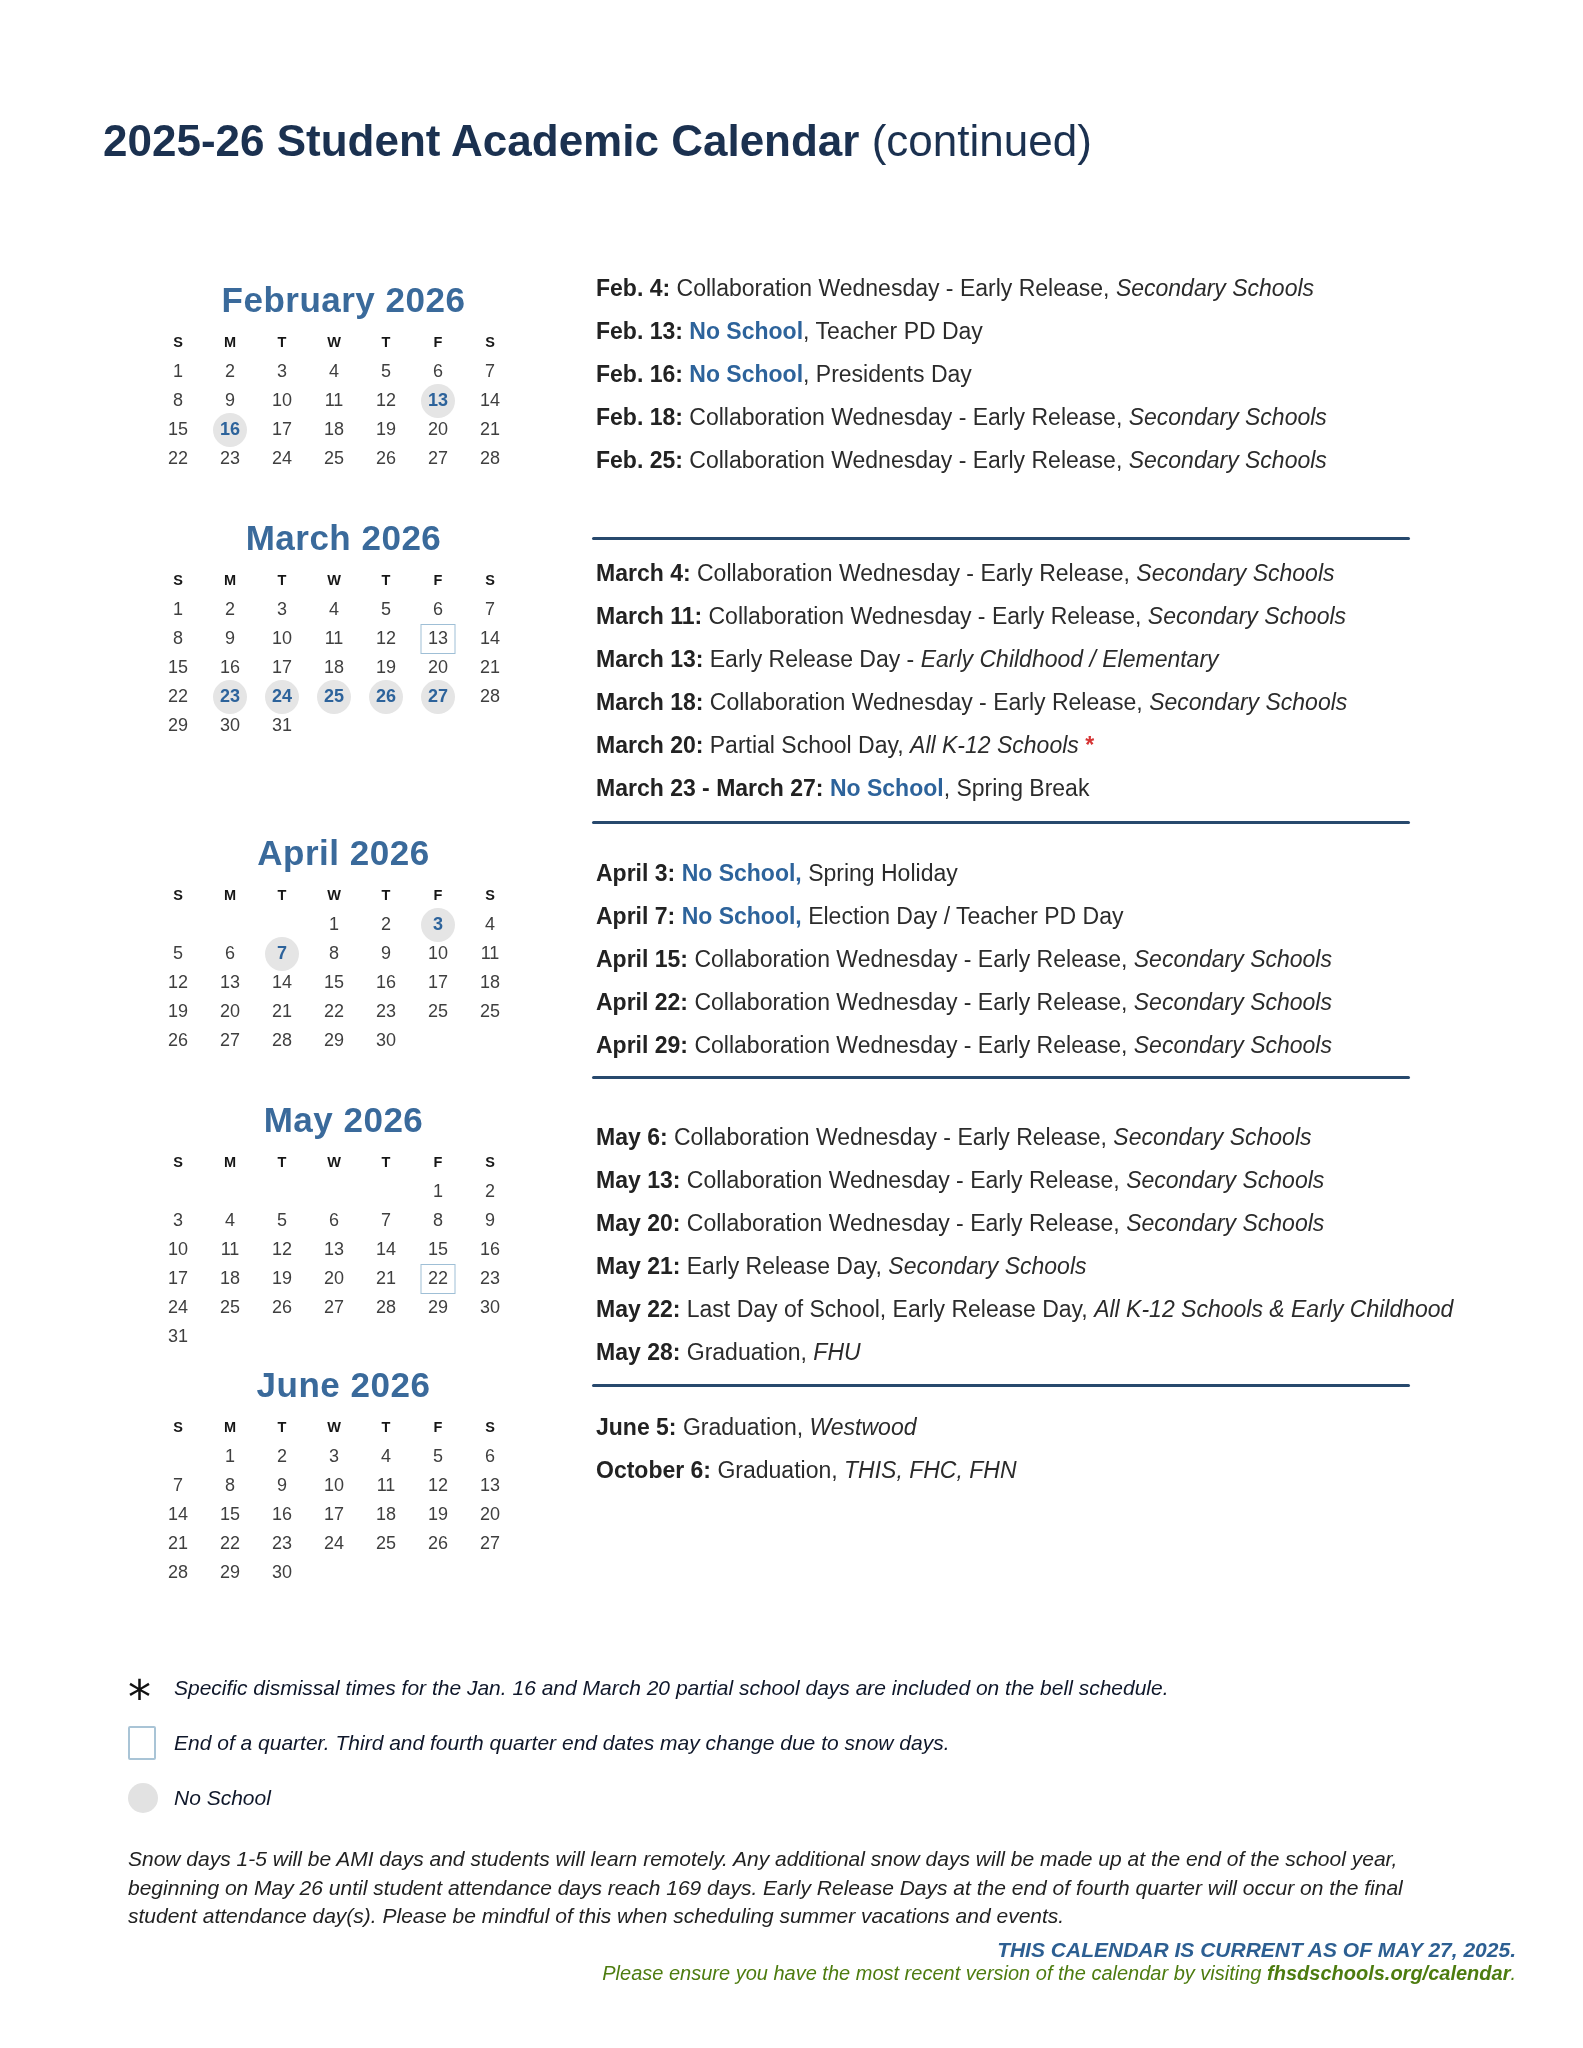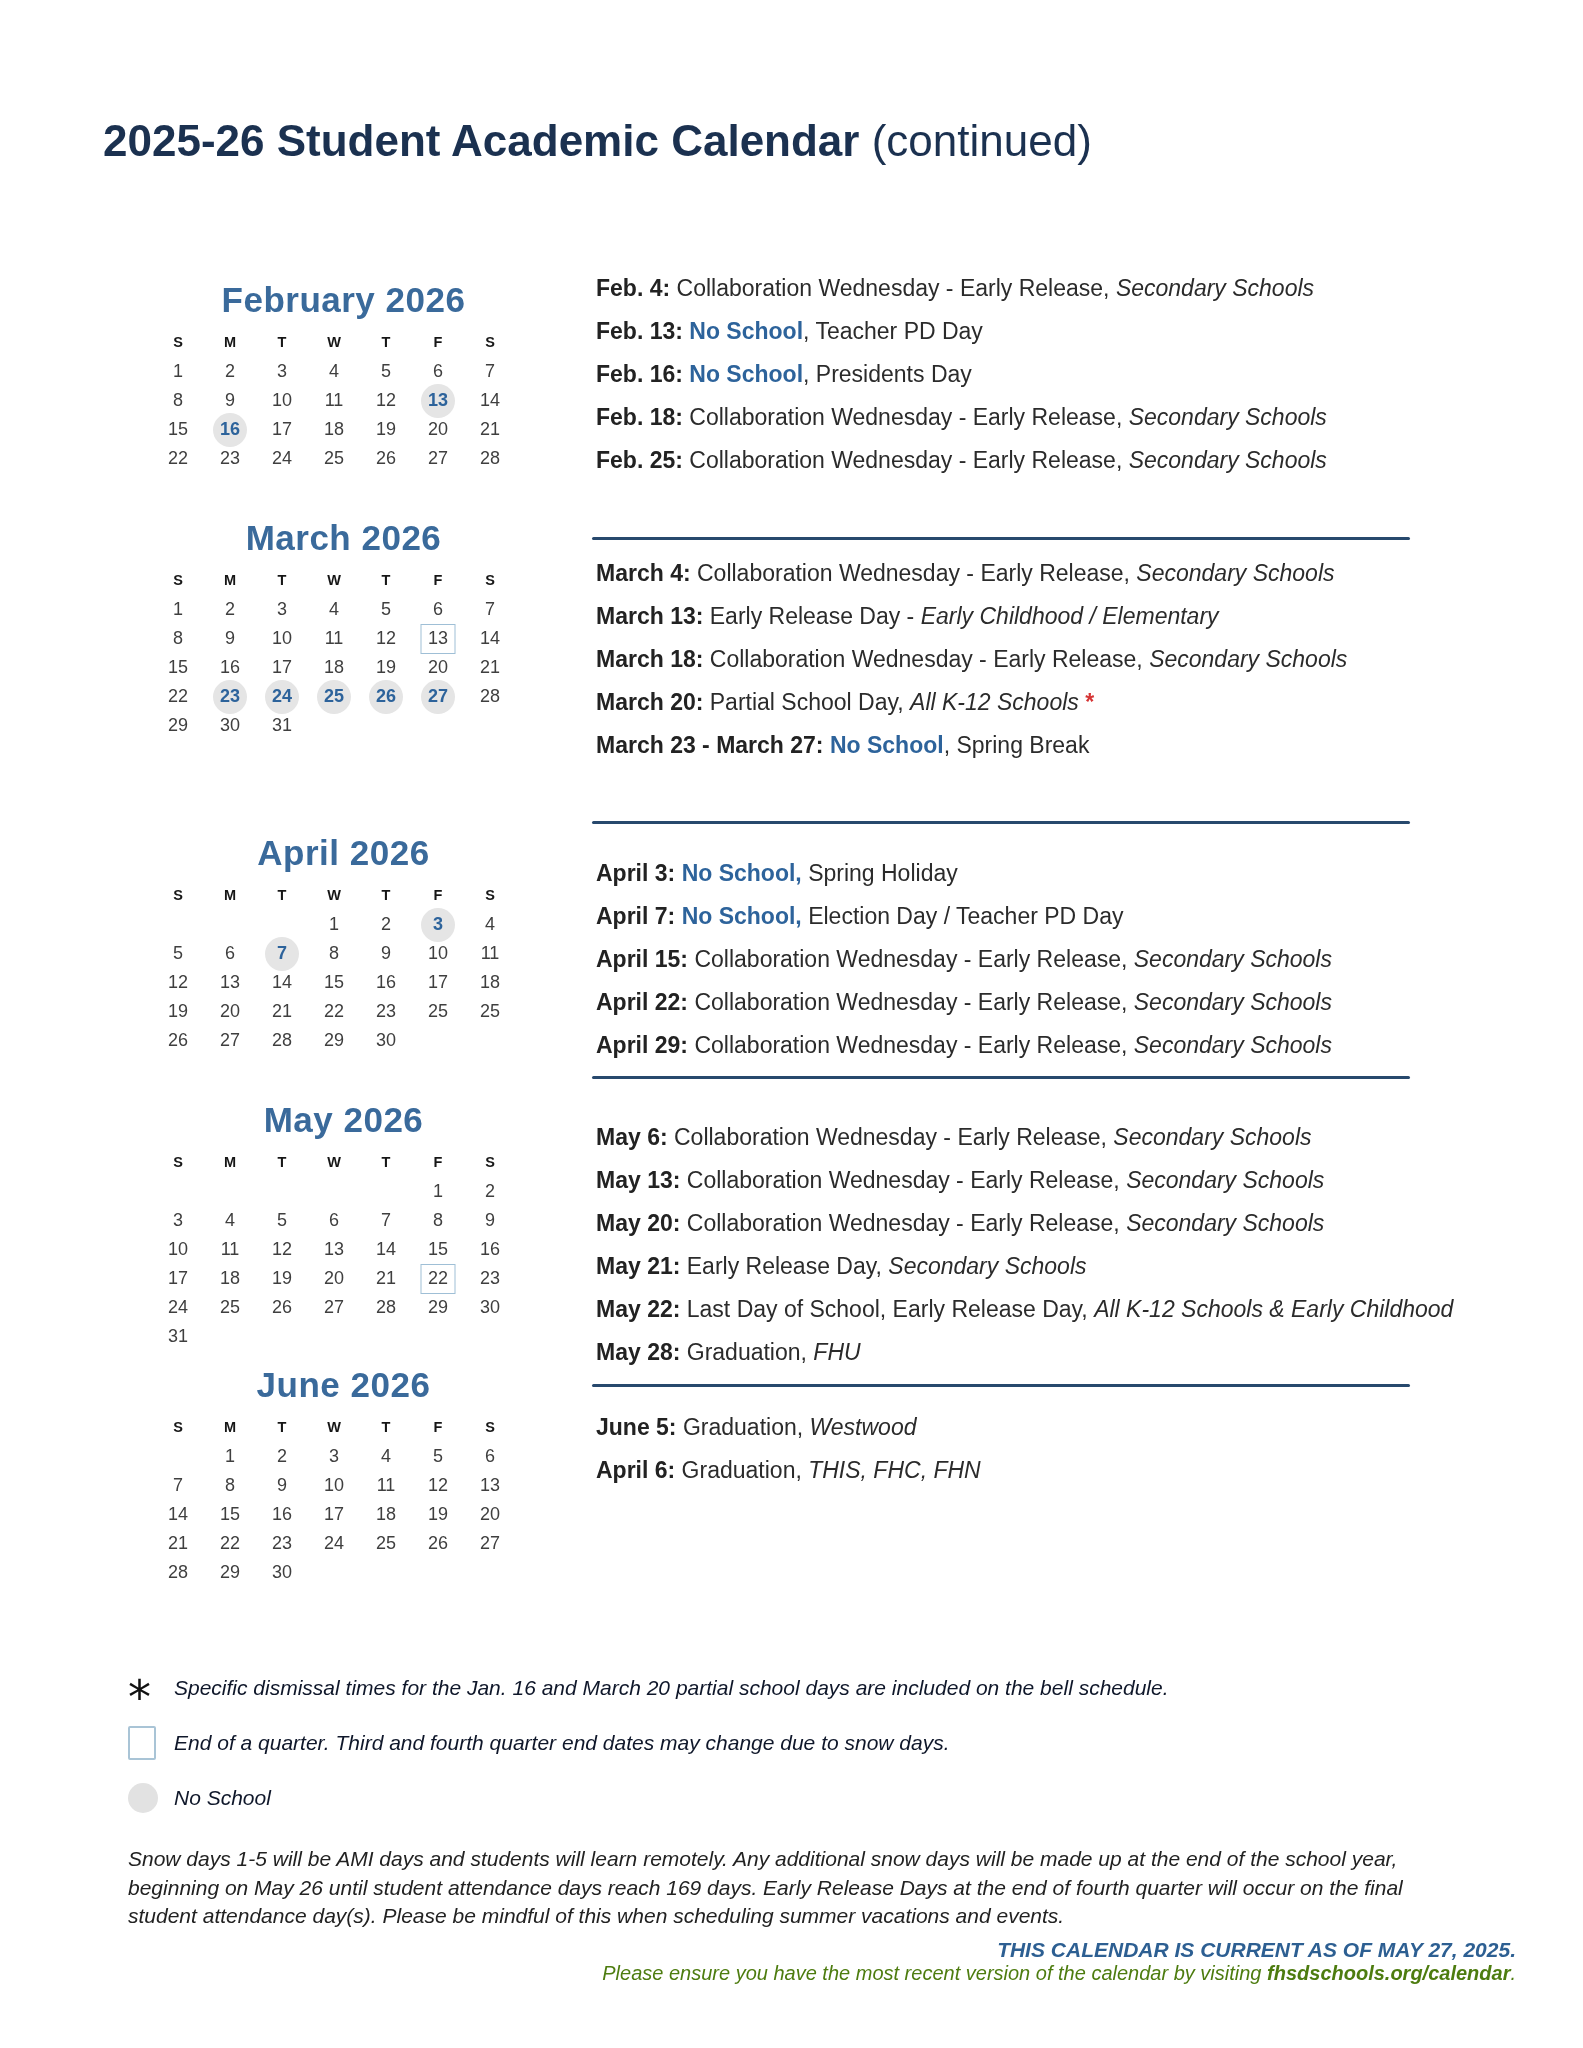--- a/index.html
+++ b/index.html
@@ -605,20 +605,21 @@
       <div class="event-group" style="top: 267px;">
         <div class="event-line"><span class="seg-b">Feb. 4:</span><span> Collaboration Wednesday - Early Release, </span><span class="seg-i">Secondary Schools</span></div>
         <div class="event-line"><span class="seg-b">Feb. 13:</span><span> </span><span class="seg-blue">No School</span><span>, Teacher PD Day</span></div>
         <div class="event-line"><span class="seg-b">Feb. 16:</span><span> </span><span class="seg-blue">No School</span><span>, Presidents Day</span></div>
         <div class="event-line"><span class="seg-b">Feb. 18:</span><span> Collaboration Wednesday - Early Release, </span><span class="seg-i">Secondary Schools</span></div>
         <div class="event-line"><span class="seg-b">Feb. 25:</span><span> Collaboration Wednesday - Early Release, </span><span class="seg-i">Secondary Schools</span></div>
       </div>
       <div class="divider" style="top: 537px;"></div>
       <div class="event-group" style="top: 552px;">
         <div class="event-line"><span class="seg-b">March 4:</span><span> Collaboration Wednesday - Early Release, </span><span class="seg-i">Secondary Schools</span></div>
+        <div class="event-line"><span class="seg-b">March 11:</span><span> Collaboration Wednesday - Early Release, </span><span class="seg-i">Secondary Schools</span></div>
         <div class="event-line"><span class="seg-b">March 13:</span><span> Early Release Day - </span><span class="seg-i">Early Childhood / Elementary</span></div>
         <div class="event-line"><span class="seg-b">March 18:</span><span> Collaboration Wednesday - Early Release, </span><span class="seg-i">Secondary Schools</span></div>
         <div class="event-line"><span class="seg-b">March 20:</span><span> Partial School Day, </span><span class="seg-i">All K-12 Schools</span><span class="seg-red"> *</span></div>
         <div class="event-line"><span class="seg-b">March  23 - March 27:</span><span> </span><span class="seg-blue">No School</span><span>, Spring Break</span></div>
       </div>
       <div class="divider" style="top: 821px;"></div>
       <div class="event-group" style="top: 852px;">
         <div class="event-line"><span class="seg-b">April 3:</span><span> </span><span class="seg-blue">No School,</span><span> Spring Holiday</span></div>
         <div class="event-line"><span class="seg-b">April 7:</span><span> </span><span class="seg-blue">No School,</span><span> Election Day / Teacher PD Day</span></div>
         <div class="event-line"><span class="seg-b">April 15:</span><span> Collaboration Wednesday - Early Release, </span><span class="seg-i">Secondary Schools</span></div>
@@ -630,21 +631,21 @@
         <div class="event-line"><span class="seg-b">May 6:</span><span> Collaboration Wednesday - Early Release, </span><span class="seg-i">Secondary Schools</span></div>
         <div class="event-line"><span class="seg-b">May 13:</span><span> Collaboration Wednesday - Early Release, </span><span class="seg-i">Secondary Schools</span></div>
         <div class="event-line"><span class="seg-b">May 20:</span><span> Collaboration Wednesday - Early Release, </span><span class="seg-i">Secondary Schools</span></div>
         <div class="event-line"><span class="seg-b">May 21:</span><span> Early Release Day, </span><span class="seg-i">Secondary Schools</span></div>
         <div class="event-line"><span class="seg-b">May 22:</span><span> Last Day of School, Early Release Day, </span><span class="seg-i">All K-12 Schools &amp; Early Childhood</span></div>
         <div class="event-line"><span class="seg-b">May 28:</span><span> Graduation, </span><span class="seg-i">FHU</span></div>
       </div>
       <div class="divider" style="top: 1384px;"></div>
       <div class="event-group" style="top: 1406px;">
         <div class="event-line"><span class="seg-b">June 5:</span><span> Graduation, </span><span class="seg-i">Westwood</span></div>
-        <div class="event-line"><span class="seg-b">April 6:</span><span> Graduation, </span><span class="seg-i">THIS, FHC, FHN</span></div>
+        <div class="event-line"><span class="seg-b">October 6:</span><span> Graduation, </span><span class="seg-i">THIS, FHC, FHN</span></div>
       </div>
     </div>
 
   <div class="legend" id="legend">
       <div class="legend-row">
         <div class="legend-sym">
           <span class="sym-asterisk">*</span>
         </div>
         <div class="legend-text">Specific dismissal times for the Jan. 16 and March 20 partial school days are included on the bell schedule.</div>
       </div>

